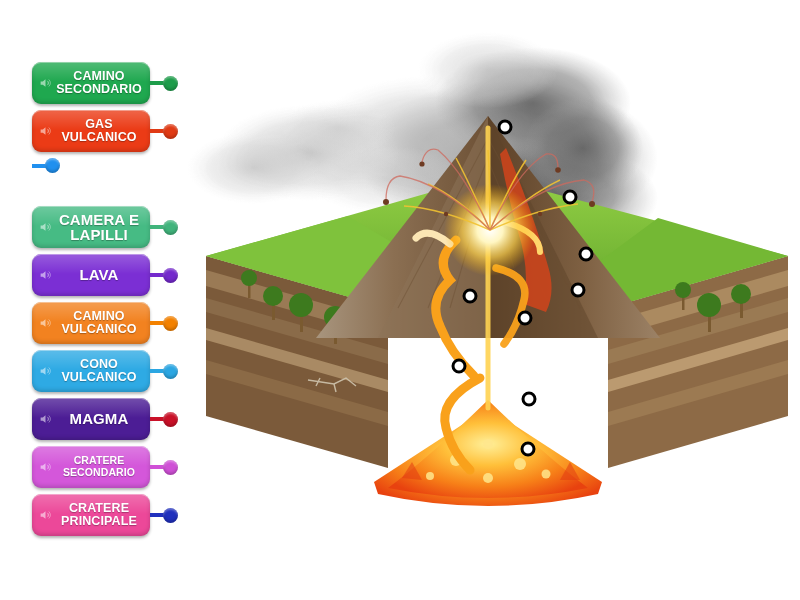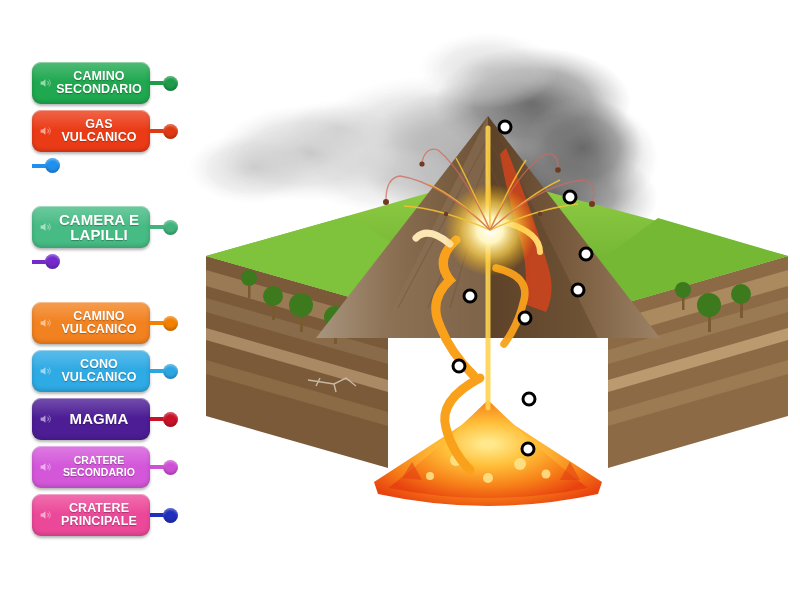--- a/index.html
+++ b/index.html
@@ -336,20 +336,30 @@
           </span>
           <span class="chip-text lg">CAMERA E
 LAPILLI</span>
         </div>
         <span class="connector">
           <span class="stem" style="background: rgb(65, 180, 124);"></span>
           <span class="knob" style="background: rgb(65, 180, 124);"></span>
         </span>
       </div>
       <div class="label-row" style="top: 254px;">
+        <div class="label-chip" draggable="true" style="background: rgb(123, 47, 212);">
+          <span class="spk">
+            <svg viewBox="0 0 24 24">
+              <path d="M3 9v6h4l5 4V5L7 9H3z"></path>
+              <path d="M16 8.5a4.6 4.6 0 0 1 0 7" fill="none" stroke="#fff" stroke-width="1.8" stroke-linecap="round"></path>
+              <path d="M18.6 6a8 8 0 0 1 0 12" fill="none" stroke="#fff" stroke-width="1.6" stroke-linecap="round" opacity=".8"></path>
+            </svg>
+          </span>
+          <span class="chip-text lg">LAVA</span>
+        </div>
         <span class="connector">
           <span class="stem" style="background: rgb(116, 41, 204);"></span>
           <span class="knob" style="background: rgb(116, 41, 204);"></span>
         </span>
       </div>
       <div class="label-row" style="top: 302px;">
         <div class="label-chip" draggable="true" style="background: rgb(242, 130, 32);">
           <span class="spk">
             <svg viewBox="0 0 24 24">
               <path d="M3 9v6h4l5 4V5L7 9H3z"></path>

